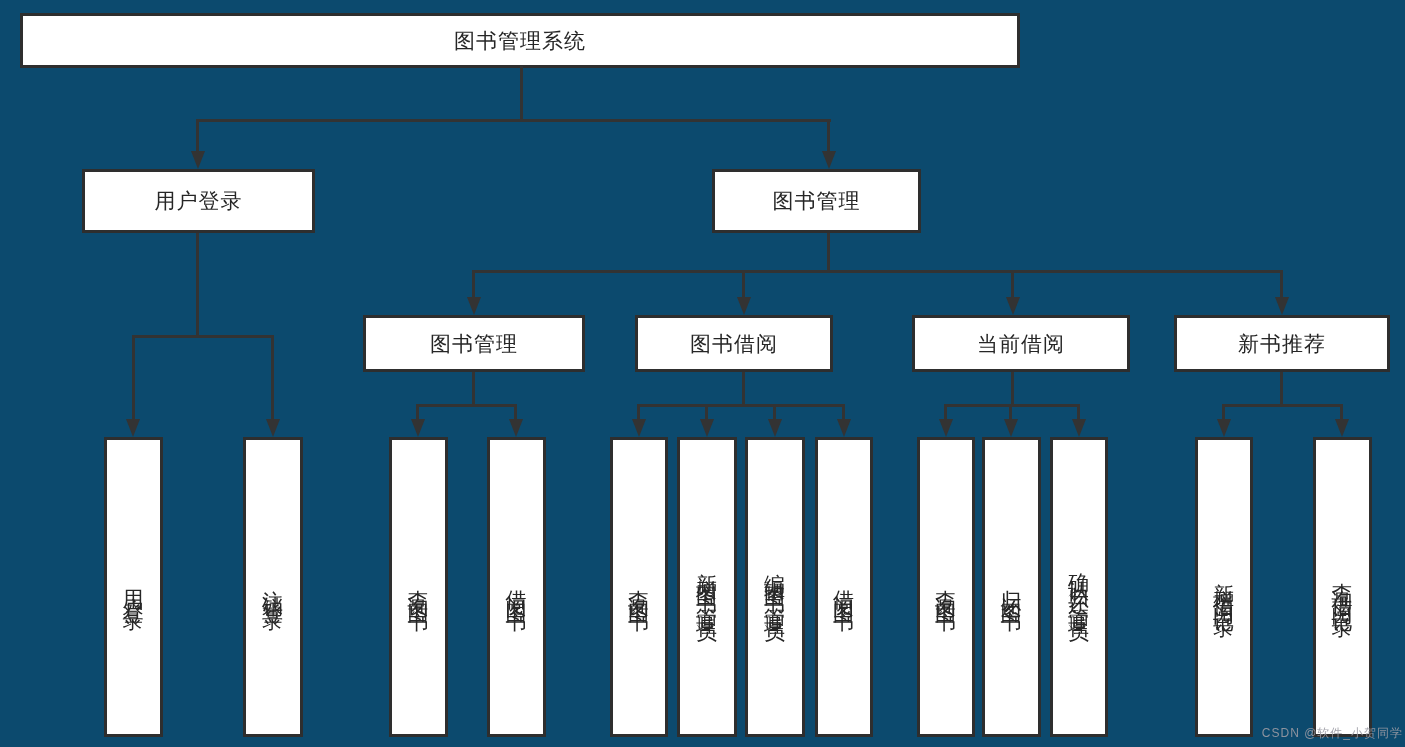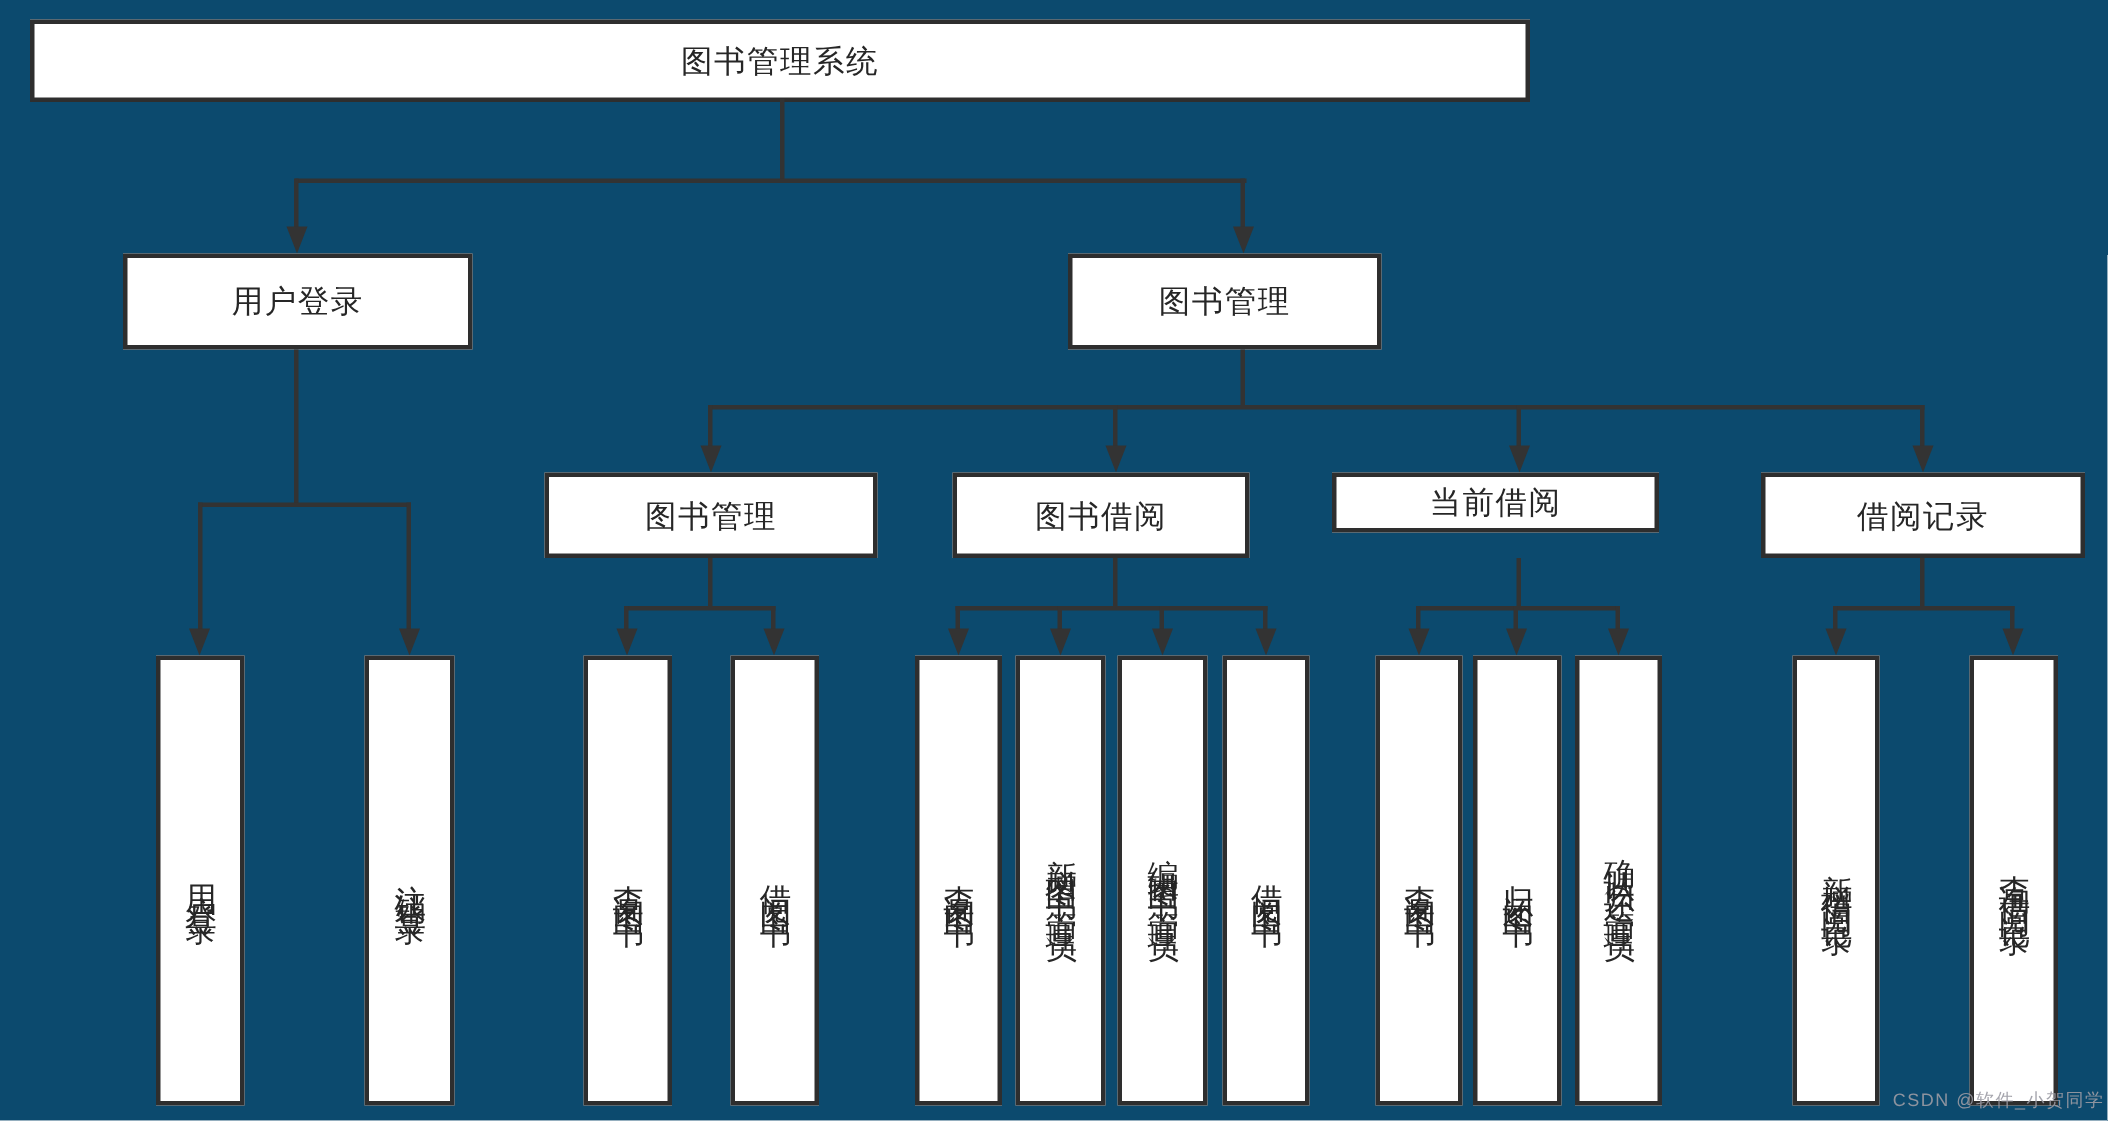--- a/index.html
+++ b/index.html
@@ -82,22 +82,22 @@
   <div class="arrow" style="left:467px;top:297px"></div>
   <div class="v" style="left:742px;top:270px;height:28px"></div>
   <div class="arrow" style="left:737px;top:297px"></div>
   <div class="v" style="left:1011px;top:270px;height:28px"></div>
   <div class="arrow" style="left:1006px;top:297px"></div>
   <div class="v" style="left:1280px;top:270px;height:28px"></div>
   <div class="arrow" style="left:1275px;top:297px"></div>
 
   <div class="box" style="left:363px;top:315px;width:222px;height:57px">图书管理</div>
   <div class="box" style="left:635px;top:315px;width:198px;height:57px">图书借阅</div>
-  <div class="box" style="left:888px;top:315px;width:218px;height:40px">当前借阅</div>
-  <div class="box" style="left:1174px;top:315px;width:216px;height:57px">借阅记录</div>
+  <div class="box" style="left:912px;top:315px;width:218px;height:57px">当前借阅</div>
+  <div class="box" style="left:1174px;top:315px;width:216px;height:57px">新书推荐</div>
 
   <div class="v" style="left:472px;top:372px;height:34px"></div>
   <div class="h" style="left:417px;top:404px;width:100px"></div>
   <div class="v" style="left:416px;top:404px;height:16px"></div>
   <div class="arrow" style="left:411px;top:419px"></div>
   <div class="v" style="left:514px;top:404px;height:16px"></div>
   <div class="arrow" style="left:509px;top:419px"></div>
 
   <div class="v" style="left:742px;top:372px;height:34px"></div>
   <div class="h" style="left:637px;top:404px;width:208px"></div>

